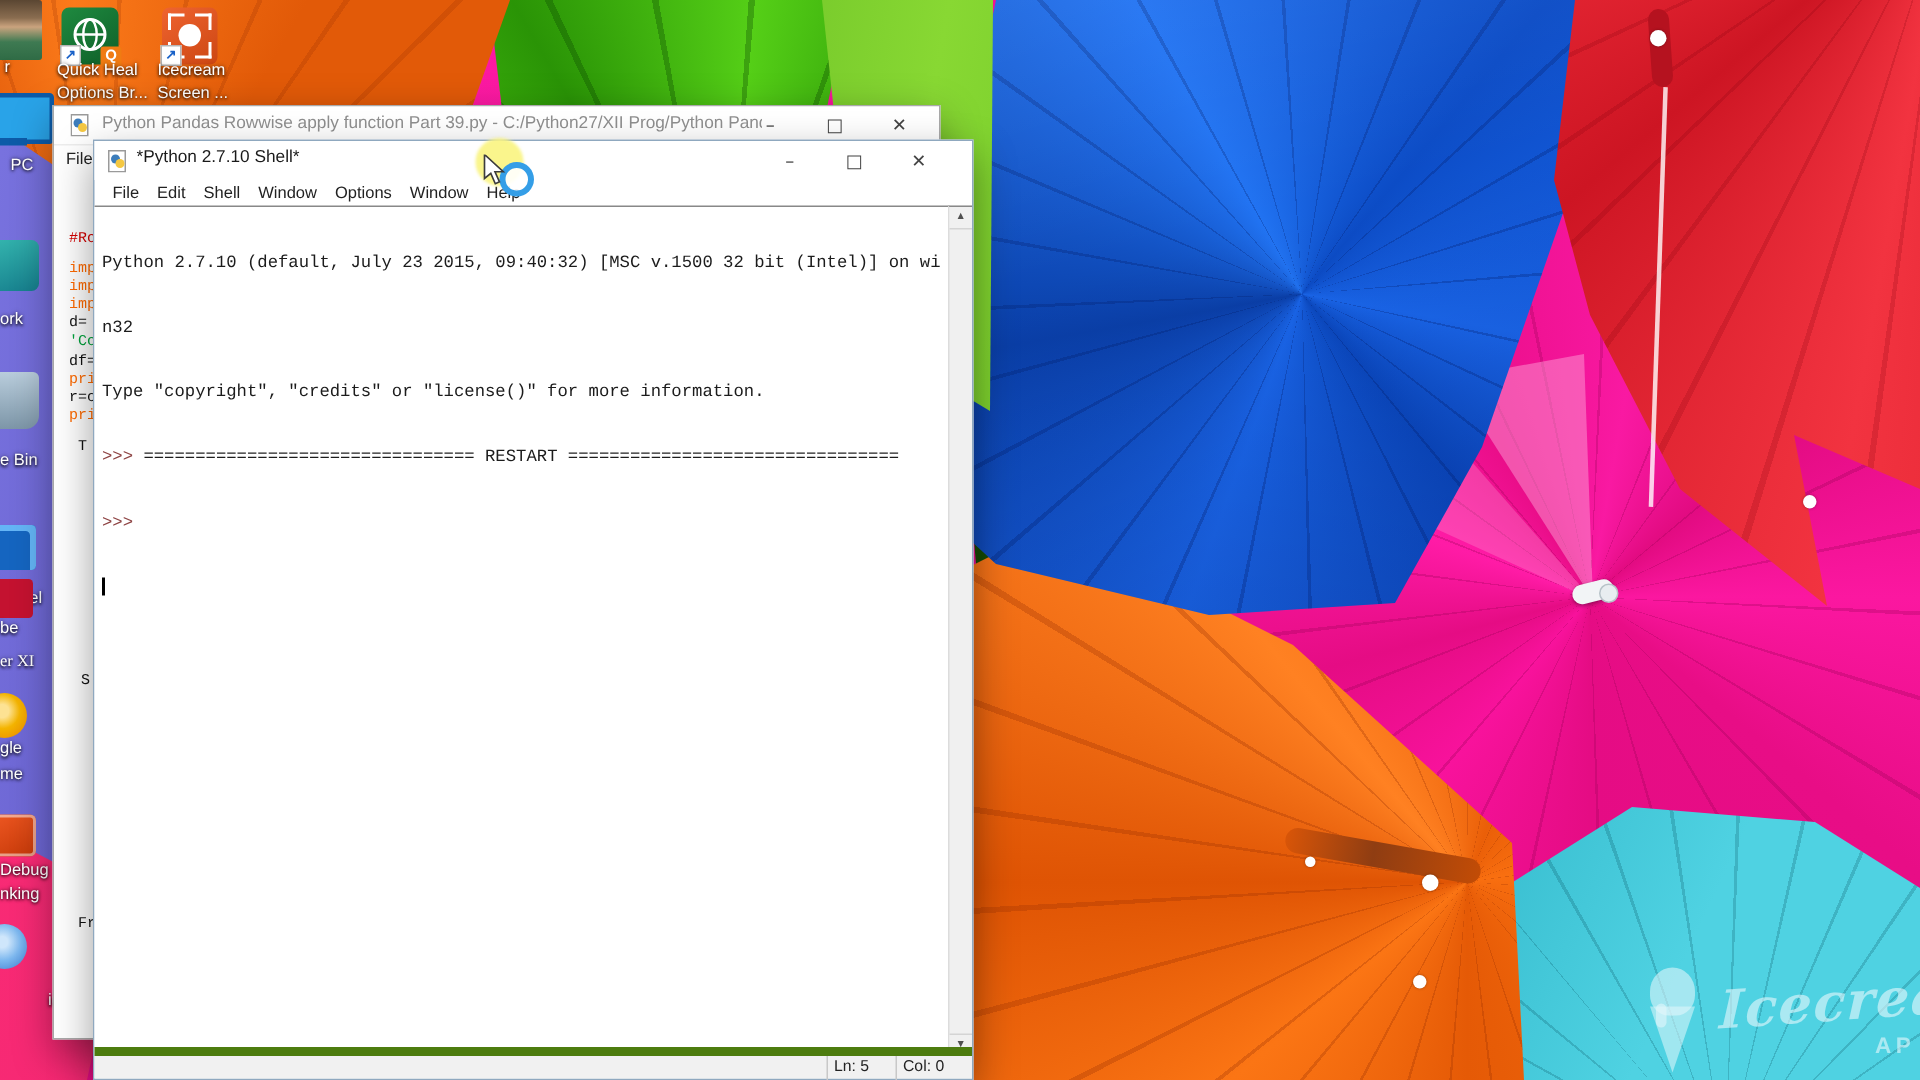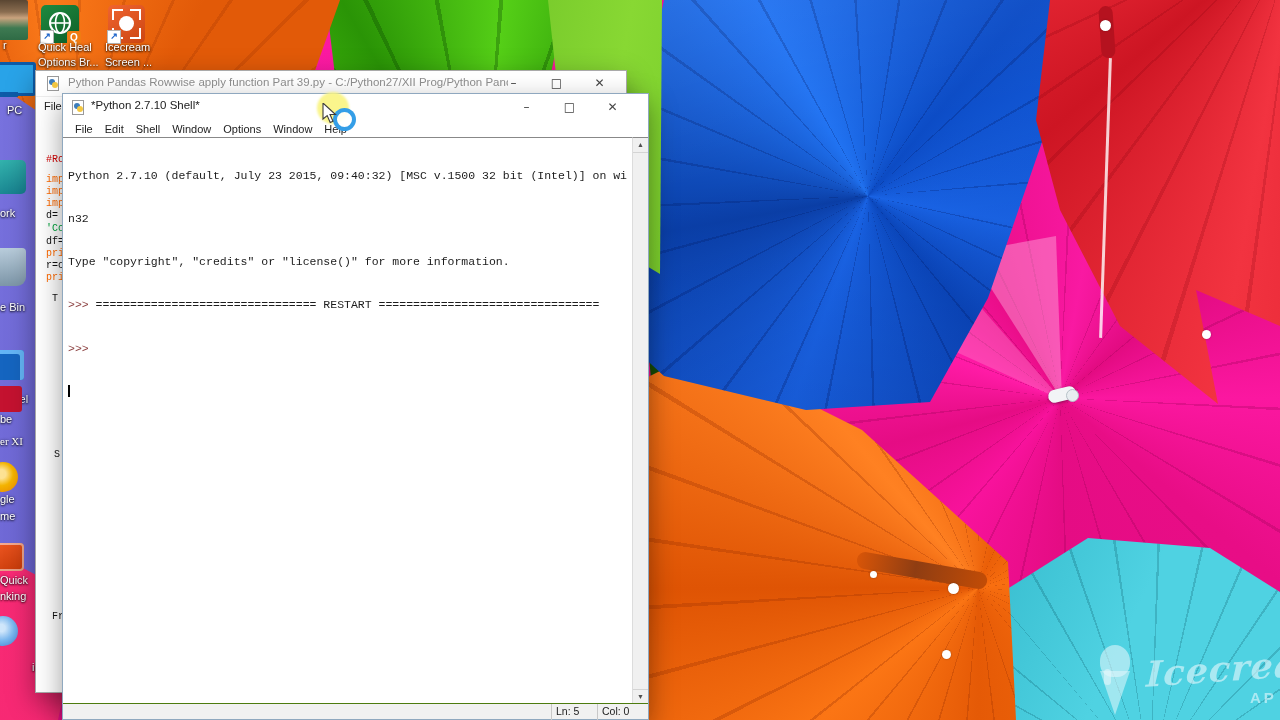--- a/index.html
+++ b/index.html
@@ -80,21 +80,21 @@
   .menubar{height:17px;display:flex;align-items:center;padding-left:6px;font-size:11px;color:#222;}
   .menubar .mi{padding:0 6px;}
   .mono{font-family:"Liberation Mono","DejaVu Sans Mono",monospace;}
   .shell-text{position:absolute;left:0;right:15px;top:43px;bottom:15px;background:#fff;border-top:1px solid #888;
               padding:2px 0 0 5px;font-size:11.5px;line-height:14.4px;white-space:pre;overflow:hidden;}
   .seg-prompt{color:#8e4444;}
   .seg-plain{color:#1c1c1c;}
   .caret{display:inline-block;width:1.5px;height:12px;background:#000;vertical-align:-2px;}
   .scrollbar{position:absolute;right:0;top:43px;bottom:15px;width:15px;background:#f0f0f0;border-top:1px solid #888;border-left:1px solid #dcdcdc;}
   .sb-btn{position:absolute;left:0;width:100%;height:14px;background:#f0f0f0;color:#505050;font-size:7px;text-align:center;line-height:14px;}
-  .statusbar{position:absolute;left:0;right:0;bottom:0;height:15px;background:#f1f1f1;border-top:1px solid #4d7c0f;
+  .statusbar{position:absolute;left:0;right:0;bottom:0;height:15px;background:#f1f1f1;border-top:6px solid #4d7c0f;
              font-size:10.5px;color:#222;}
   .status-cell{position:absolute;top:0;height:100%;border-left:1px solid #c8c8c8;padding:1px 4px 0 4px;}
   .frag{position:absolute;font-size:10px;font-family:"Liberation Mono","DejaVu Sans Mono",monospace;white-space:pre;margin-top:28px;}
   .f-com{color:#d40000}.f-kw{color:#ff6a00}.f-str{color:#00a33c}.f-pl{color:#111}
 
   
   .click-glow{left:317px;top:92px;width:32px;height:32px;border-radius:50%;background:rgba(250,244,130,.92);filter:blur(1px);}
   .cursor-ring{left:333px;top:108px;width:15px;height:15px;border:4px solid rgba(41,153,230,.95);border-radius:50%;background:rgba(255,255,255,.9);}
 </style>
 </head>
@@ -176,21 +176,21 @@
 
   <div class="abs" style="left:-12px;top:386px;width:34px;height:26px;background:#c41230;border-radius:3px;"></div>
   <div class="dicon-label" style="left:0px;top:412px;">be</div>
   <div class="dicon-label" style="left:0px;top:434px;font-family:Liberation Serif, serif;">er XI</div>
 
   <div class="abs" style="left:-12px;top:462px;width:30px;height:30px;border-radius:50%;background:radial-gradient(circle at 45% 40%,#fde293 18%,#f4b400 48%,#ea8600 100%);"></div>
   <div class="dicon-label" style="left:0px;top:492px;">gle</div>
   <div class="dicon-label" style="left:0px;top:509px;">me</div>
 
   <div class="abs" style="left:-10px;top:543px;width:34px;height:28px;background:linear-gradient(150deg,#f25a24,#c43808);border-radius:4px;box-shadow:inset 0 0 0 2px rgba(255,255,255,.5);"></div>
-  <div class="dicon-label" style="left:0px;top:573px;">Quick</div>
+  <div class="dicon-label" style="left:0px;top:573px;">Debug</div>
   <div class="dicon-label" style="left:0px;top:589px;">nking</div>
 
   <div class="abs" style="left:-12px;top:616px;width:30px;height:30px;border-radius:50%;background:radial-gradient(circle at 45% 40%,#cfe6fb 15%,#7db8ef 50%,#3a7bd0 100%);"></div>
   <div class="dicon-label" style="left:0px;top:660px;margin-left:32px;">ium</div>
 
   <div class="win" style="left:35px;top:70px;width:590px;height:621px;">
     <div class="titlebar">
       <svg width="14" height="15" style="position:absolute;left:11px;top:5px;" viewBox="0 0 14 15">
         <rect x="0.5" y="0.5" width="11" height="14" fill="#fff" stroke="#9a9a9a"></rect>
         <circle cx="5" cy="6" r="3" fill="#3d7dbb"></circle>

